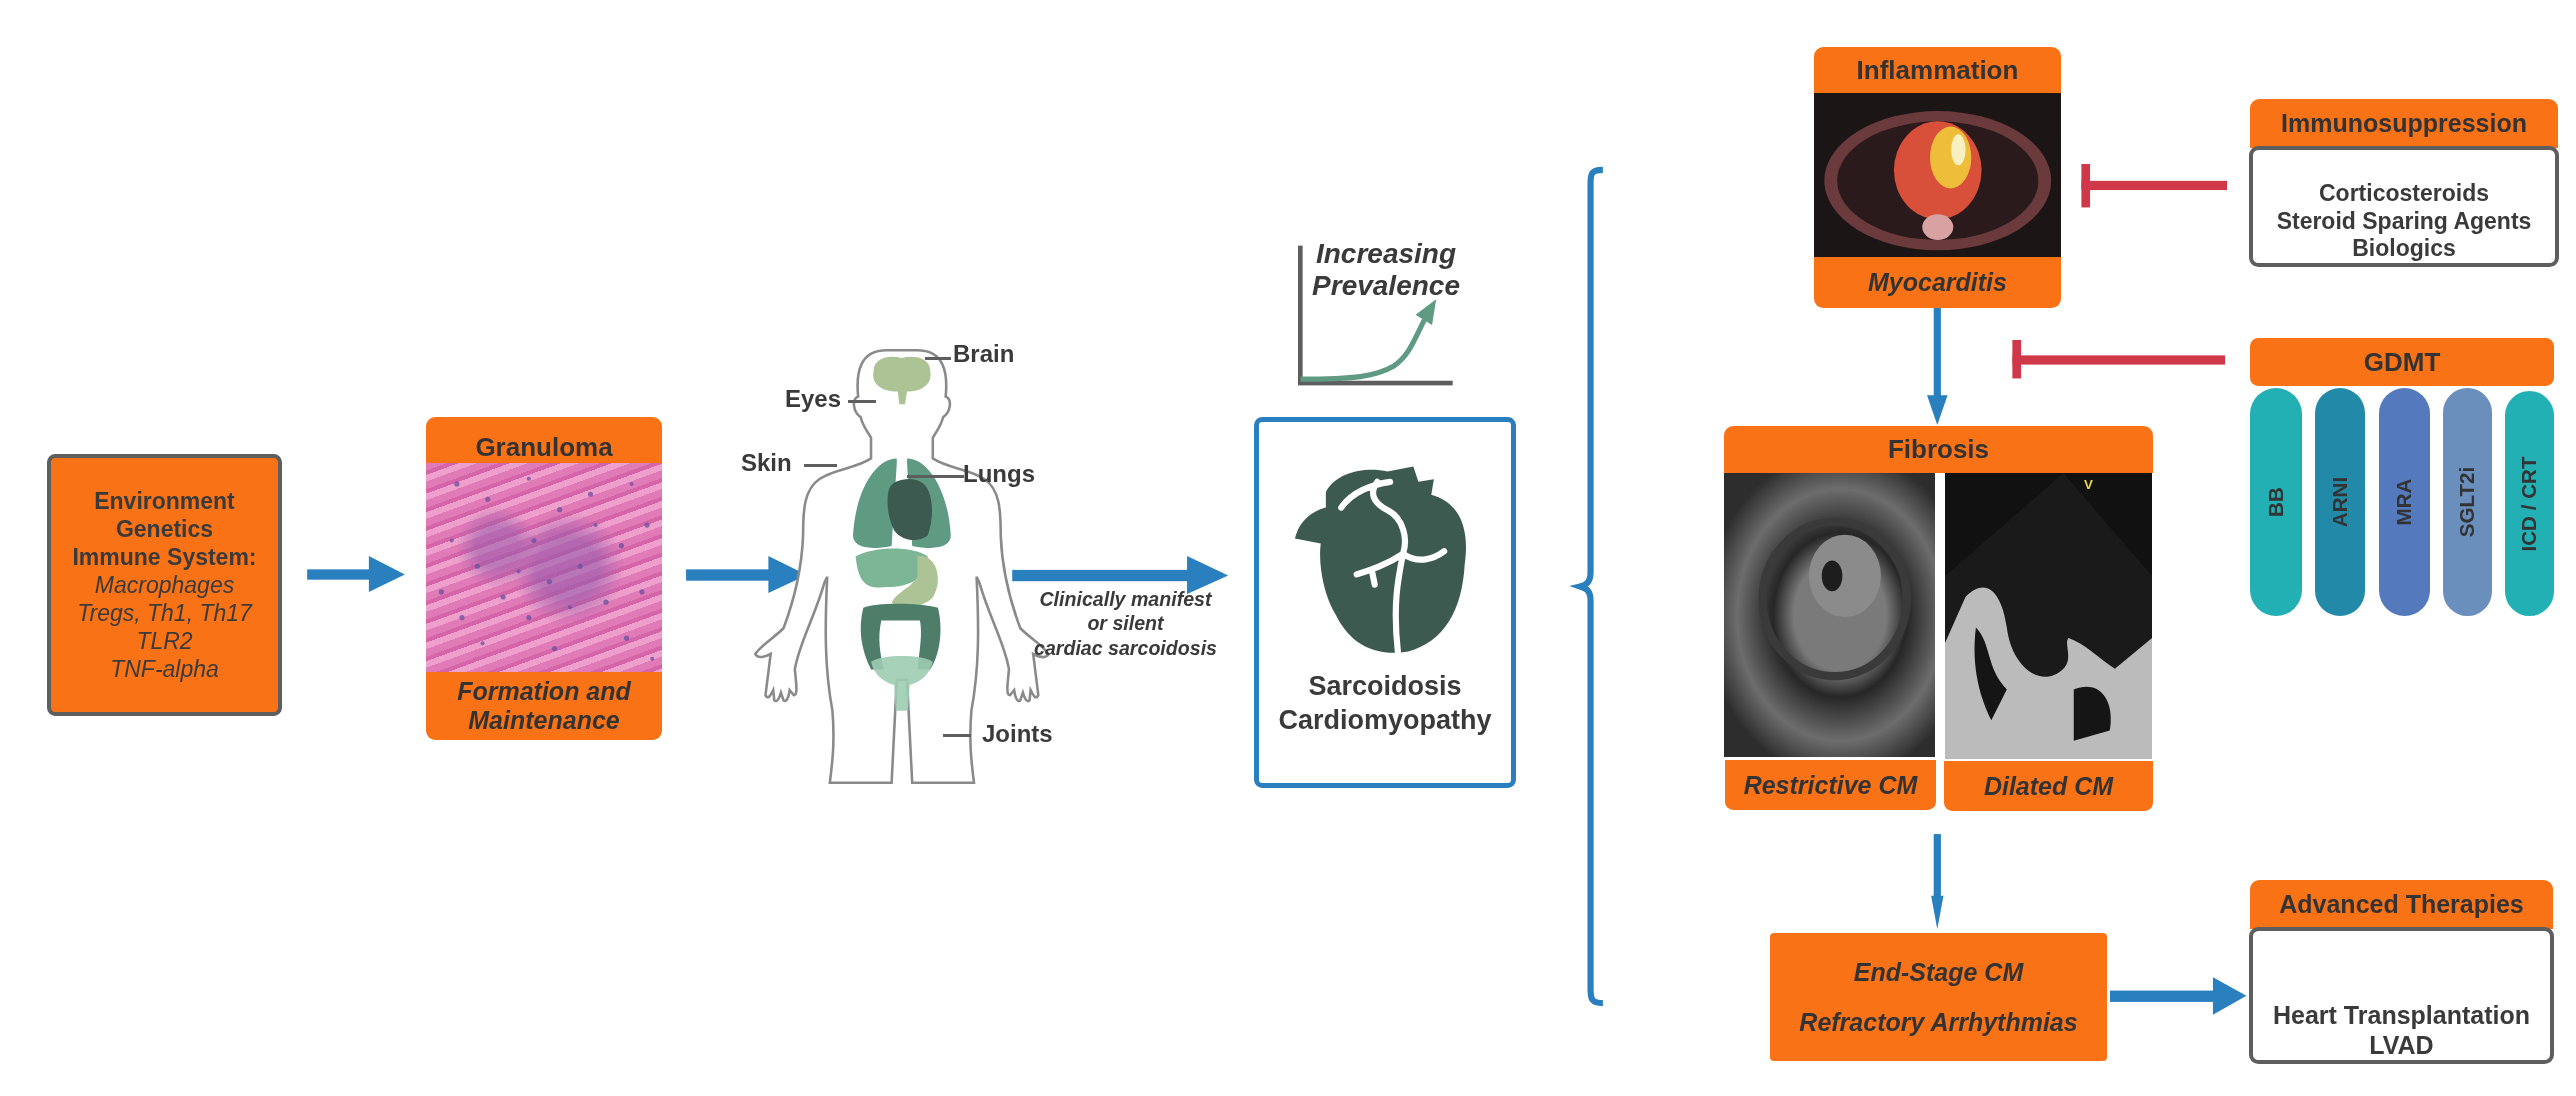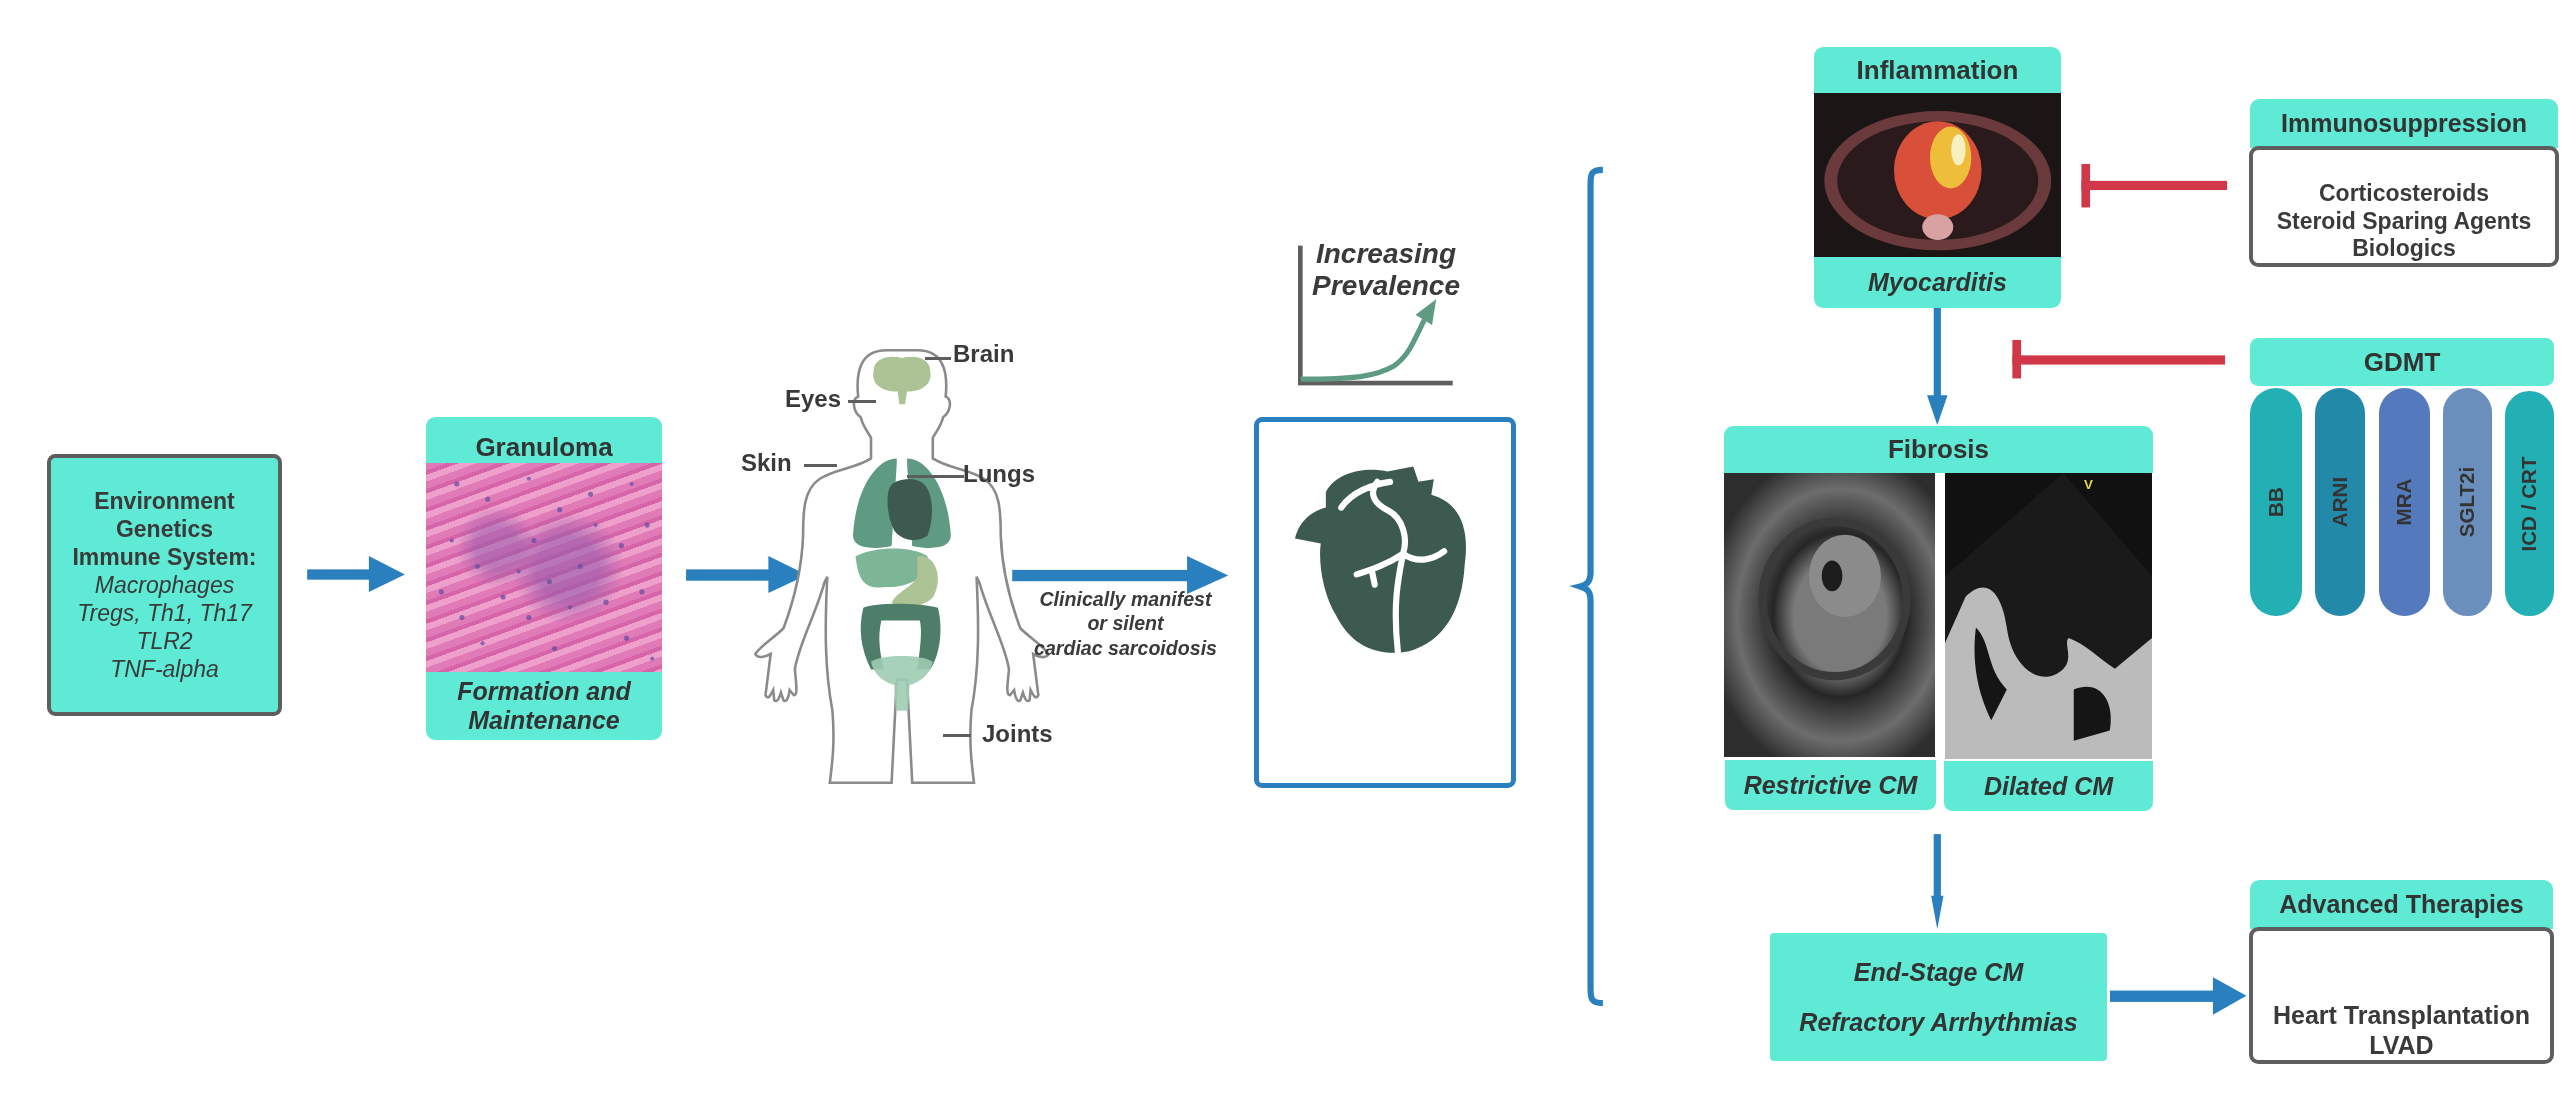--- a/index.html
+++ b/index.html
@@ -1,18 +1,18 @@
 <!DOCTYPE html>
 <html style="font-size:8.2px"><head>
 <meta charset="utf-8">
 <style>
   html,body{margin:0;padding:0;background:#fff;}
   body{width:2634px;height:1097px;position:relative;overflow:hidden;font-family:"Liberation Sans",sans-serif;color:#3a3a3a;}
   .abs{position:absolute;box-sizing:border-box;}
-  .lb{background:#5eead4;}
+  .lb{background:#f97316;}
   .hdr{display:flex;align-items:center;justify-content:center;font-weight:bold;font-size:26px;color:#333;border-radius:9.3px 9.3px 0 0;}
   .ftr{display:flex;align-items:center;justify-content:center;flex-direction:column;font-weight:bold;font-style:italic;font-size:25px;color:#333;border-radius:0 0 9.3px 9.3px;text-align:center;line-height:1.15;}
   .gbox{border:4.1px solid #5e5e5e;border-radius:9.3px;background:#fff;display:flex;flex-direction:column;align-items:center;justify-content:flex-end;font-weight:bold;font-size:24px;color:#3a3a3a;text-align:center;line-height:1.2;}
   .col{display:flex;flex-direction:column;align-items:center;justify-content:center;text-align:center;}
   .env{border:4.1px solid #5e5e5e;border-radius:8.2px;font-size:23px;line-height:1.22;}
   .env .b{font-weight:bold;}
   .env .i{font-style:italic;text-align:center;}
   .pill{border-radius:41px;display:flex;align-items:center;justify-content:center;}
   .pill span{transform:rotate(-90deg);white-space:nowrap;font-weight:bold;font-size:20.6px;color:#333;}
   .organ-label{font-weight:bold;font-size:24px;color:#3a3a3a;}
@@ -125,20 +125,24 @@
 <div class="abs col" style="left:1319px;top:238px;width:134px;font-weight:bold;font-style:italic;font-size:28px;line-height:1.15;color:#3a3a3a;justify-content:space-between;">
   <div>Increasing</div>
   <div>Prevalence</div>
 </div>
 
 <div class="abs col" style="left:1254px;top:417px;width:262px;height:371px;border:5.2px solid #2a7fbf;border-radius:8.2px;background:#fff;justify-content:flex-start;">
   <svg style="position:relative;margin-top:39px;" width="180" height="196" viewBox="0 0 350 380">
     <path d="M60 60 C80 20 140 10 180 20 L230 10 L240 40 L270 35 L265 65 C320 80 340 130 330 200 C325 290 290 350 220 370 C160 380 110 360 80 300 C55 260 45 200 50 160 L0 150 C10 110 40 95 60 90 Z" fill="#3d5a50"></path>
     <path d="M90 90 C110 60 150 45 185 40 M160 40 C145 60 150 80 180 95 C210 110 220 150 210 180 C200 230 190 280 200 370 M210 180 C240 200 270 190 290 175 M120 220 C150 210 180 200 210 180 M150 215 L155 240" stroke="#fff" stroke-width="12" fill="none" stroke-linecap="round"></path>
   </svg>
+  <div style="margin-top:13px;font-weight:bold;font-size:27px;line-height:1.25;color:#3a3a3a;">
+    <div>Sarcoidosis</div>
+    <div>Cardiomyopathy</div>
+  </div>
 </div>
 
 <svg style="left:1571px;top:165px;" width="36" height="845" viewBox="0 0 70 1640">
   <path d="M62 8 C40 8 38 15 38 35 L38 790 C38 810 30 815 18 818 C30 822 38 826 38 846 L38 1600 C38 1620 40 1628 62 1628" fill="none" stroke="#2a7fbf" stroke-width="12"></path>
 </svg>
 
 <div class="abs lb hdr" style="left:1814px;top:47px;width:247px;height:46px;">Inflammation</div>
 <div class="abs" style="left:1814px;top:93px;width:247px;height:164px;background:#1c1516;overflow:hidden;">
   <svg width="247" height="164" style="left:0;top:0;" viewBox="0 0 479 318">
     <ellipse cx="240" cy="170" rx="220" ry="135" fill="#6a3a3c"></ellipse>

